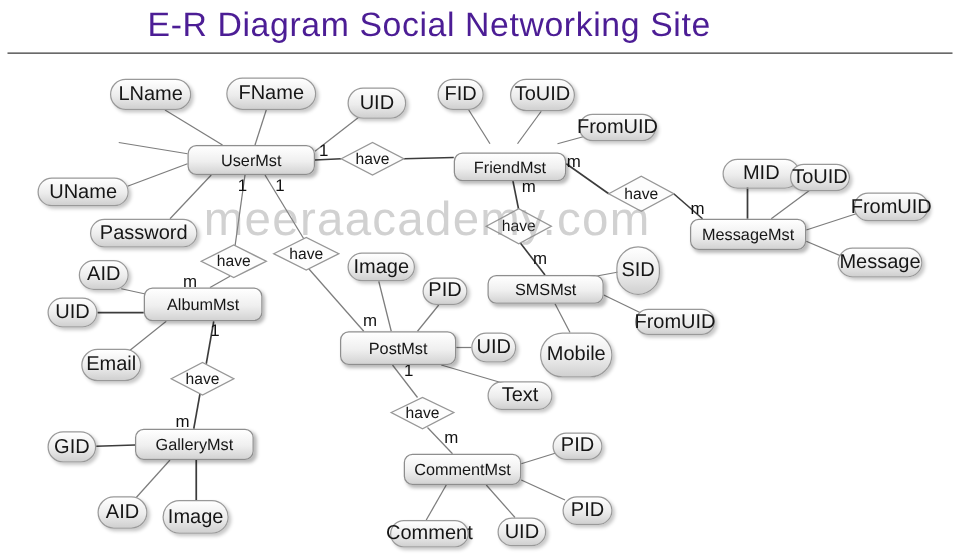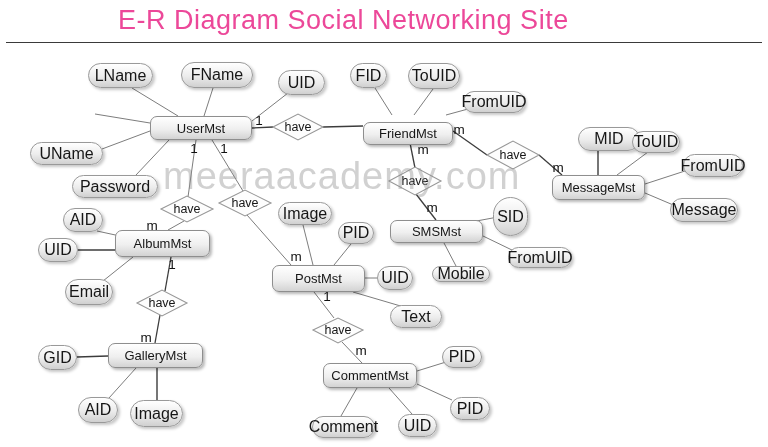--- a/index.html
+++ b/index.html
@@ -1,18 +1,18 @@
 <!DOCTYPE html>
 <html><head>
 <meta charset="utf-8">
 <style>
   * { margin:0; padding:0; box-sizing:border-box; }
   body { font-family:"Liberation Sans", sans-serif; background:#fff; }
   #stage { position:relative; width:768px; height:447px; background:#fff; overflow:hidden; }
-  .title { position:absolute; left:118px; top:5px; font-size:27px; font-weight:500; color:#ec4899; letter-spacing:0.5px; white-space:nowrap; }
+  .title { position:absolute; left:118px; top:5px; font-size:27px; font-weight:500; color:#4c1d95; letter-spacing:0.5px; white-space:nowrap; }
   .rule { position:absolute; left:6px; top:42px; width:756px; border-top:1.5px solid #3a3a3a; }
   svg.wires { position:absolute; left:0; top:0; z-index:1; }
   .al { stroke:#7d7d7d; stroke-width:1; }
   .dl { stroke:#3c3c3c; stroke-width:1.4; }
   .rl { stroke:#3c3c3c; stroke-width:1.3; }
   .diamond { fill:#fdfdfd; stroke:#979797; stroke-width:1.1; }
   .entity { position:absolute; z-index:2; display:flex; align-items:center; justify-content:center;
     background:linear-gradient(180deg,#ffffff 0%,#efefef 55%,#d3d3d3 100%);
     border:1.2px solid #8e8e8e; border-radius:7px; font-size:13px; color:#161616;
     box-shadow:2px 2px 3px rgba(0,0,0,0.28); white-space:nowrap; }
@@ -129,21 +129,21 @@
   <div class="attr" style="left:72px;top:175px;width:86px;height:23px">Password</div>
   <div class="attr" style="left:350px;top:63px;width:37px;height:25px">FID</div>
   <div class="attr" style="left:408px;top:63px;width:52px;height:26px">ToUID</div>
   <div class="attr" style="left:463px;top:91px;width:62px;height:22px">FromUID</div>
   <div class="attr" style="left:578px;top:127px;width:62px;height:24px">MID</div>
   <div class="attr" style="left:632px;top:131px;width:48px;height:22px">ToUID</div>
   <div class="attr" style="left:683px;top:154px;width:60px;height:23px">FromUID</div>
   <div class="attr" style="left:670px;top:198px;width:68px;height:24px">Message</div>
   <div class="attr" style="left:493px;top:197px;width:35px;height:39px">SID</div>
   <div class="attr" style="left:508px;top:247px;width:64px;height:21px">FromUID</div>
-  <div class="attr" style="left:432px;top:266px;width:58px;height:16px">Mobile</div>
+  <div class="attr" style="left:432px;top:266px;width:58px;height:36px">Mobile</div>
   <div class="attr" style="left:63px;top:208px;width:40px;height:24px">AID</div>
   <div class="attr" style="left:38px;top:238px;width:40px;height:24px">UID</div>
   <div class="attr" style="left:65px;top:279px;width:48px;height:26px">Email</div>
   <div class="attr" style="left:38px;top:345px;width:39px;height:25px">GID</div>
   <div class="attr" style="left:78px;top:397px;width:40px;height:26px">AID</div>
   <div class="attr" style="left:130px;top:400px;width:53px;height:27px">Image</div>
   <div class="attr" style="left:278px;top:202px;width:54px;height:23px">Image</div>
   <div class="attr" style="left:338px;top:222px;width:36px;height:22px">PID</div>
   <div class="attr" style="left:377px;top:266px;width:36px;height:24px">UID</div>
   <div class="attr" style="left:390px;top:305px;width:52px;height:23px">Text</div>

